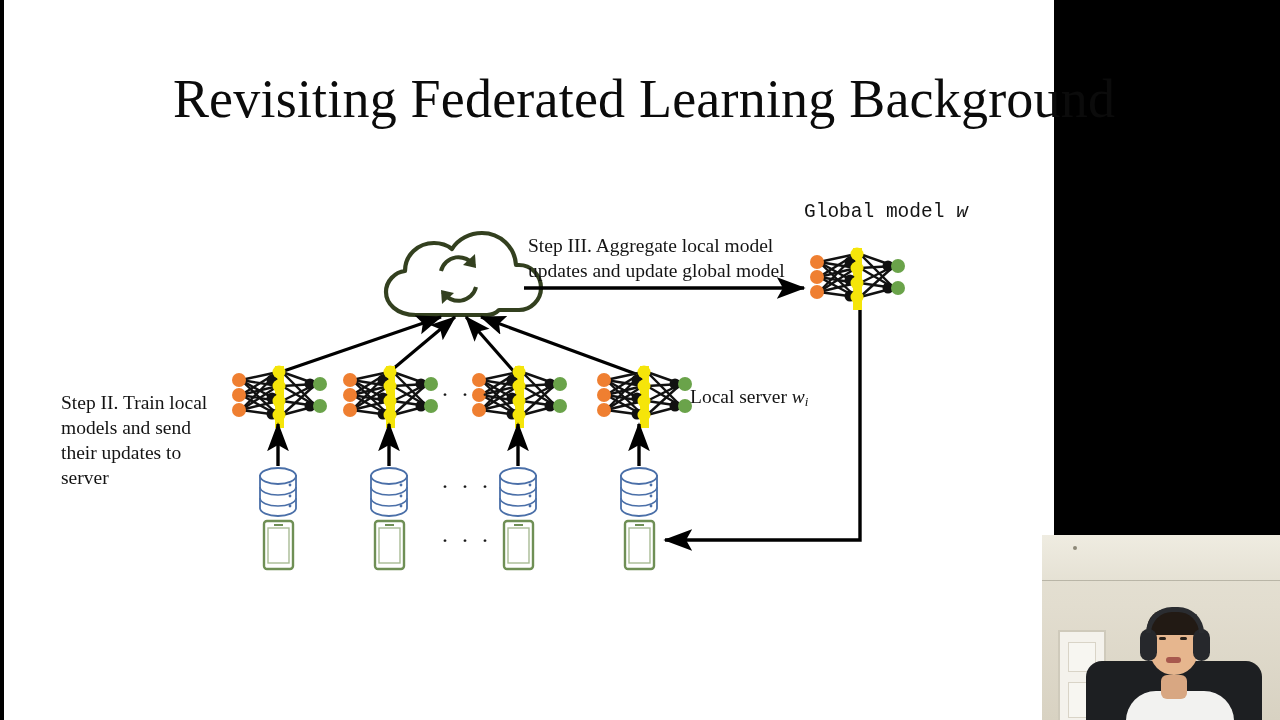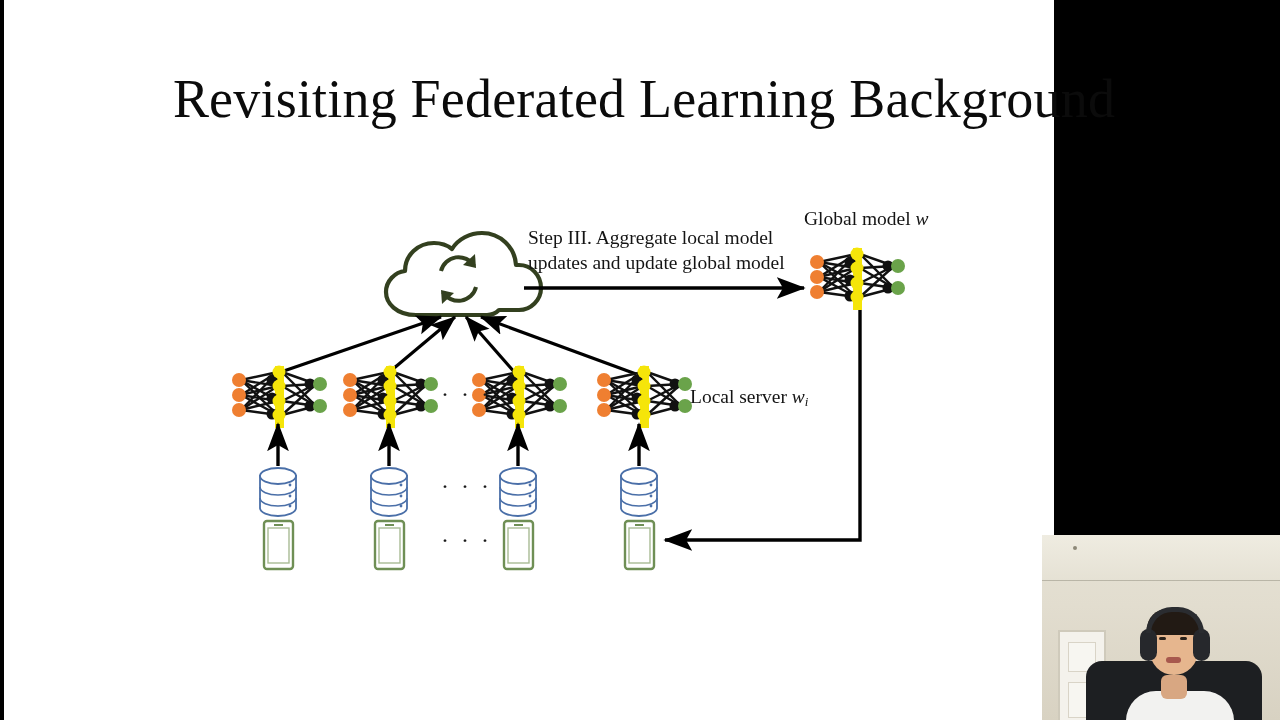--- a/index.html
+++ b/index.html
@@ -24,24 +24,24 @@
     letter-spacing:0.2px;
     font-weight:400;
   }
 
   .note {
     position:absolute;
     font-family:"Liberation Serif", serif;
     font-size:19.5px; line-height:25px; color:#141414;
     white-space:pre-line;
   }
-  #note-step3 { left:524px; top:225px; width:300px; }
+  #note-step3 { left:524px; top:233px; width:300px; }
   #note-step2 { left:57px; top:390px; width:180px; }
   #note-step1 { left:876px; top:385px; width:320px; white-space:nowrap; }
-  #label-global { left:800px; top:206px; white-space:nowrap; }
+  #label-global { left:800px; top:200px; white-space:nowrap;font-family:Liberation Mono, monospace; }
   #label-local  { left:686px; top:384px; white-space:nowrap; }
   .ital { font-style:italic; }
   .sub { font-size:13px; font-style:italic; vertical-align:-3px; }
 
   .svg-layer { position:absolute; left:0; top:0; width:1280px; height:720px; }
 
   .dots {
     position:absolute;
     font-family:"Liberation Serif", serif;
     font-size:24px; color:#1a1a1a; letter-spacing:3px;
@@ -447,20 +447,24 @@
         <rect x="10" y="3" width="9" height="2" fill="#6f8f55"></rect>
       </g>
     </svg>
 
     <div class="dots" id="dots-nn">· · ·</div>
     <div class="dots" id="dots-db">· · ·</div>
     <div class="dots" id="dots-ph">· · ·</div>
 
     <div class="note" id="note-step3">Step III. Aggregate local model
 updates and update global model</div>
+    <div class="note" id="note-step2">Step II. Train local
+models and send
+their updates to
+server</div>
 
     <div class="note" id="label-global"><span>Global model </span><span class="ital">w</span></div>
 
     <div class="note" id="label-local"><span>Local server </span><span class="ital">w</span><span class="sub">i</span></div>
   </div>
 
   <div id="webcam">
     <div id="wc-wall"></div>
     <div id="wc-ceiling"></div>
     <div id="wc-ceiling-line"></div>

